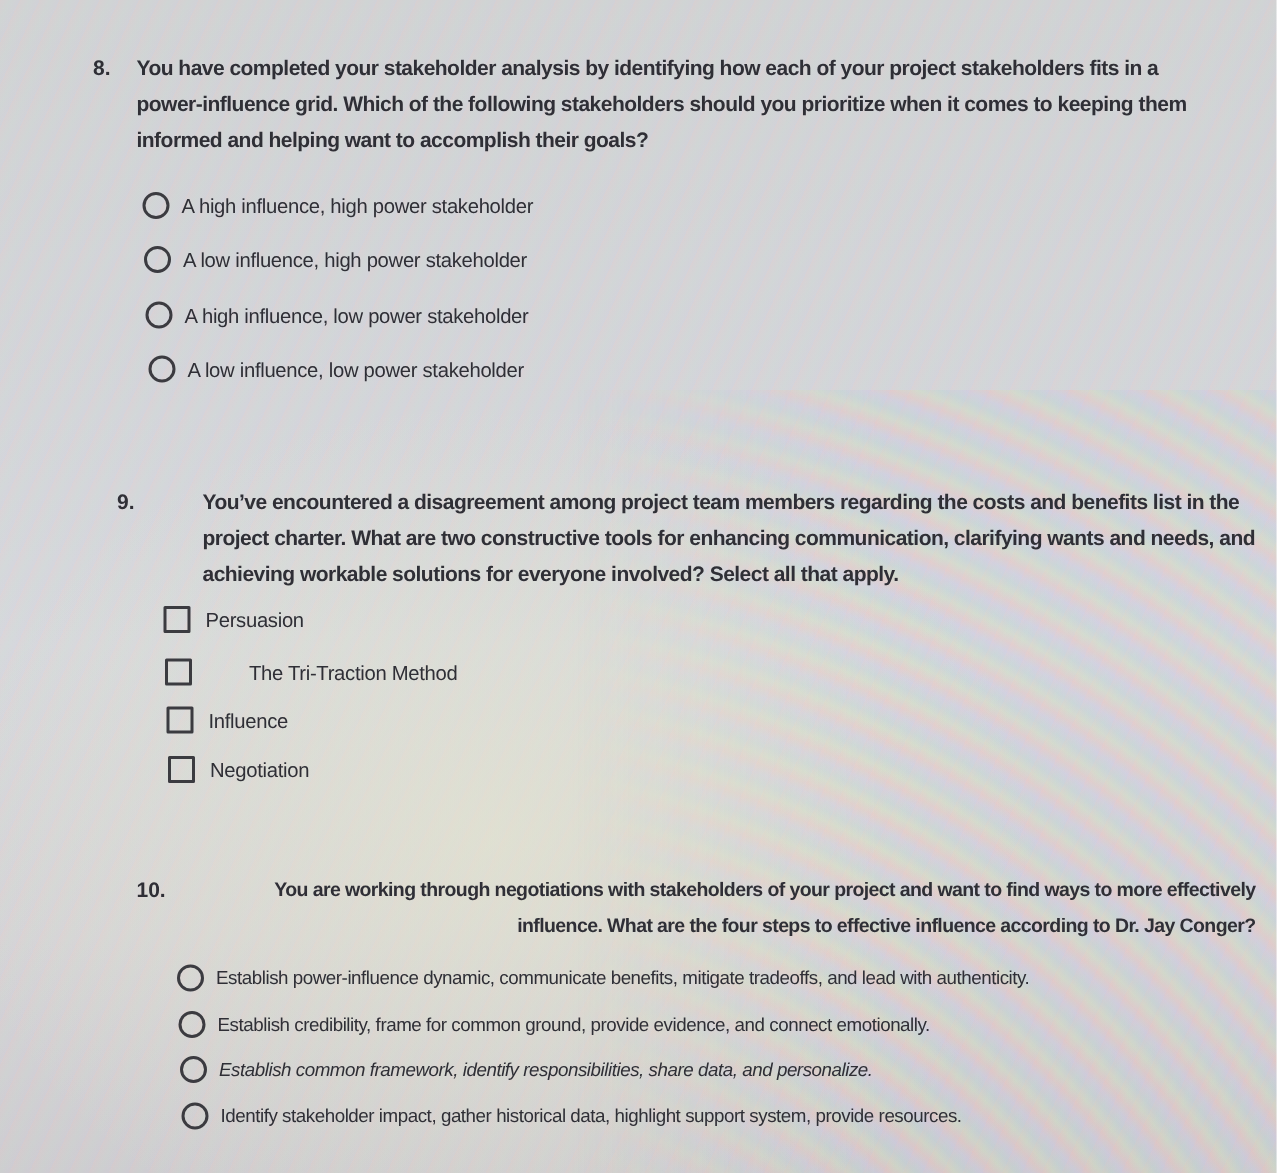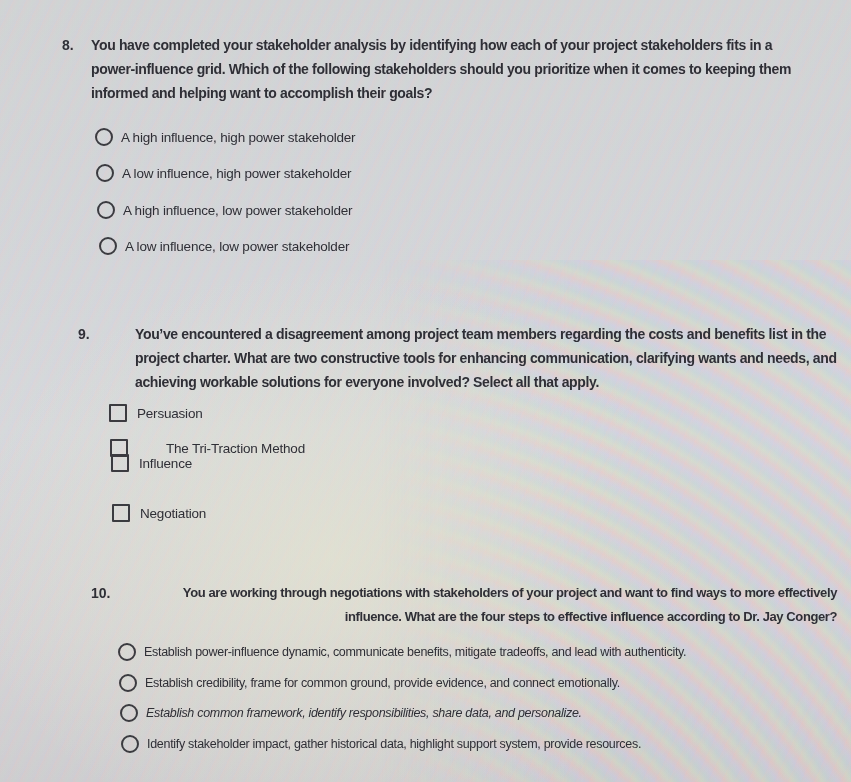--- a/index.html
+++ b/index.html
@@ -127,21 +127,21 @@
   </div>
 
   <div class="option" style="left:109px; top:404px;">
     <span class="checkbox"></span>
     <span class="opt-label">Persuasion</span>
   </div>
   <div class="option" style="left:110px; top:439px;gap:28px;">
     <span class="checkbox"></span>
     <span class="opt-label">The Tri-Traction Method</span>
   </div>
-  <div class="option" style="left:111px; top:454px;justify-content:center;">
+  <div class="option" style="left:111px; top:471px;justify-content:center;">
     <span class="checkbox"></span>
     <span class="opt-label">Influence</span>
   </div>
   <div class="option" style="left:112px; top:504px;">
     <span class="checkbox"></span>
     <span class="opt-label">Negotiation</span>
   </div>
 </div>
 
 <div class="question q10">

